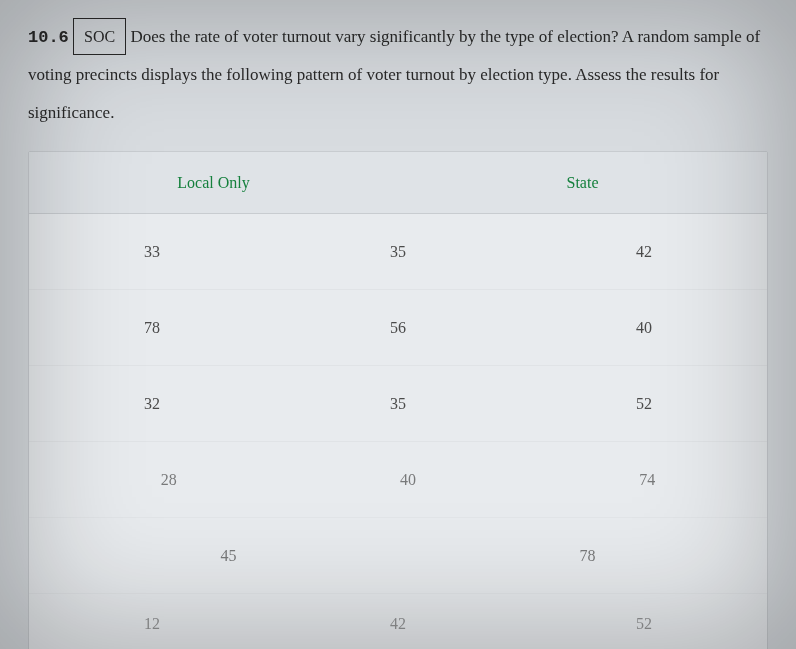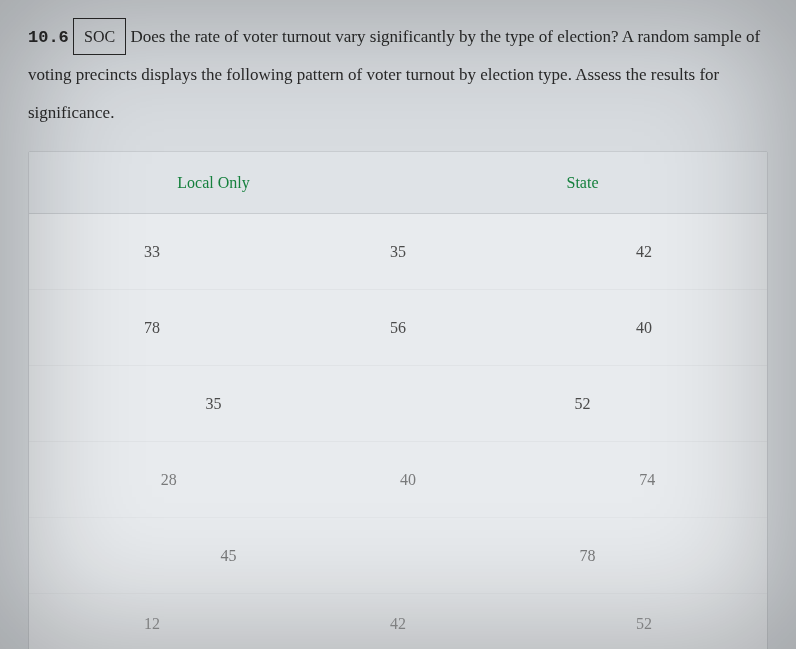--- a/index.html
+++ b/index.html
@@ -102,20 +102,21 @@
     <div class="data-cell">42</div>
   </div>
 
   <div class="table-row">
     <div class="data-cell">78</div>
     <div class="data-cell">56</div>
     <div class="data-cell">40</div>
   </div>
 
   <div class="table-row">
+    <div class="data-cell">32</div>
     <div class="data-cell">35</div>
     <div class="data-cell">52</div>
   </div>
 
   <div class="table-row faded">
     <div class="data-cell">28</div>
     <div class="data-cell">40</div>
     <div class="data-cell">74</div>
   </div>
 

